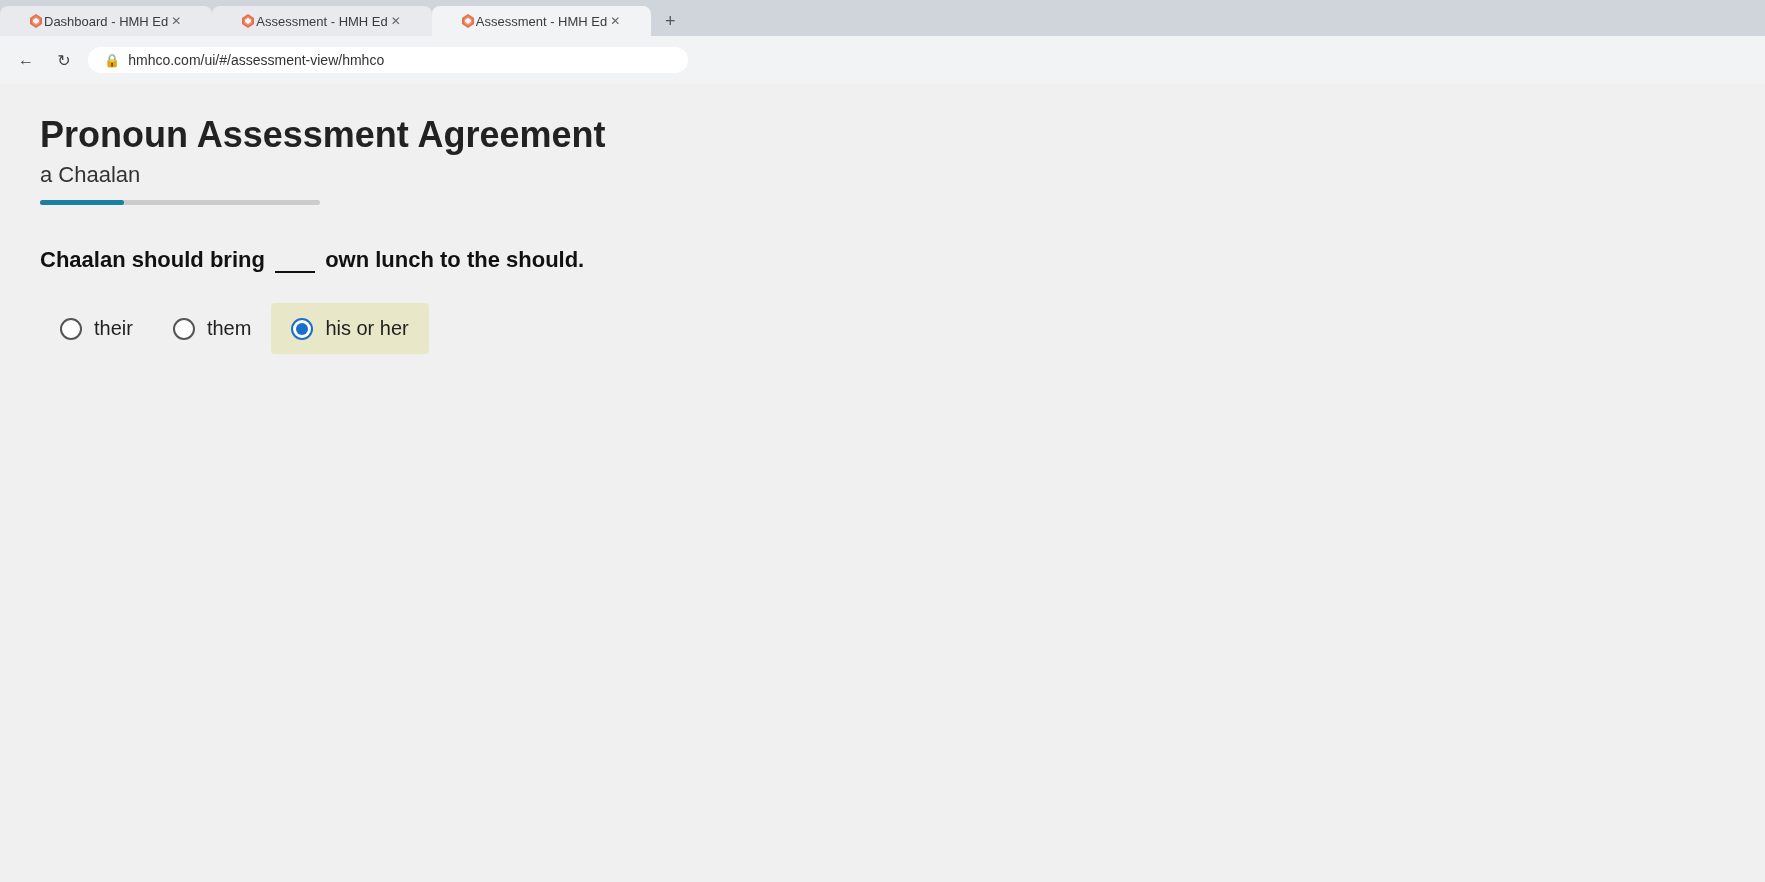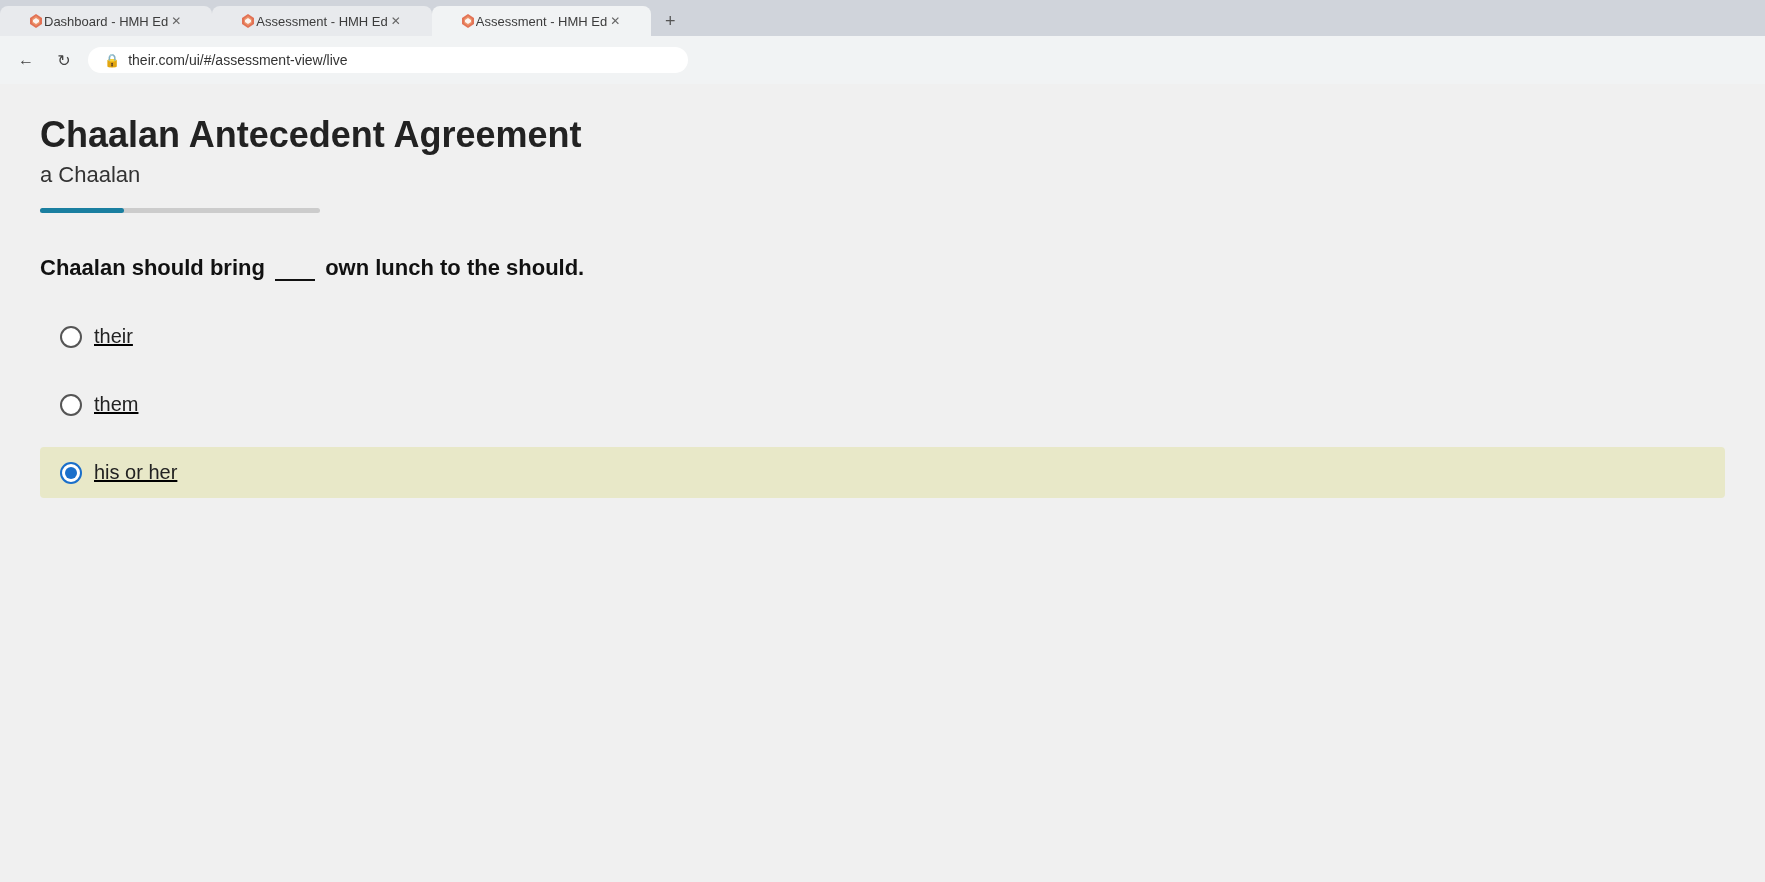--- a/index.html
+++ b/index.html
@@ -138,21 +138,21 @@
     .assessment-title {
       font-size: 36px;
       font-weight: 600;
       color: #222;
       margin-bottom: 6px;
     }
 
     .student-name {
       font-size: 22px;
       color: #333;
-      margin-bottom: 20px;
+      margin-bottom: 12px;
     }
 
     .progress-bar-container {
       width: 280px;
       height: 5px;
       background: #ccc;
       border-radius: 3px;
       margin-bottom: 40px;
     }
 
@@ -173,23 +173,21 @@
     .question-text .blank {
       display: inline-block;
       width: 40px;
       border-bottom: 2px solid #111;
       margin: 0 4px;
       vertical-align: bottom;
     }
 
     .options-list {
       display: flex;
-      flex-direction: column;
-      gap: 17px;
-      text-decoration: underline;
+      gap: 0;
     }
 
     .option-item {
       display: flex;
       align-items: center;
       gap: 12px;
       padding: 14px 20px;
       font-size: 20px;
       color: #222;
       cursor: pointer;
@@ -262,29 +260,29 @@
     </div>
 
     <div class="tab-new">+</div>
   </div>
 
   <div class="address-bar">
     <div class="nav-btn">←</div>
     <div class="nav-btn">↻</div>
     <div class="url-bar">
       <span class="url-icon">🔒</span>
-      <span>their.com/ui/#/assessment-view/live</span>
+      <span>hmhco.com/ui/#/assessment-view/hmhco</span>
     </div>
   </div>
 </div>
 
 <div class="page-content">
 
   <h1 class="assessment-title">
-    <span>Chaalan Antecedent Agreement</span>
+    <span>Pronoun Assessment Agreement</span>
   </h1>
 
   <div class="student-name">a Chaalan</div>
 
   <div class="progress-bar-container">
     <div class="progress-bar-fill"></div>
   </div>
 
   <div class="question-text">
     <span>Chaalan should bring</span>

